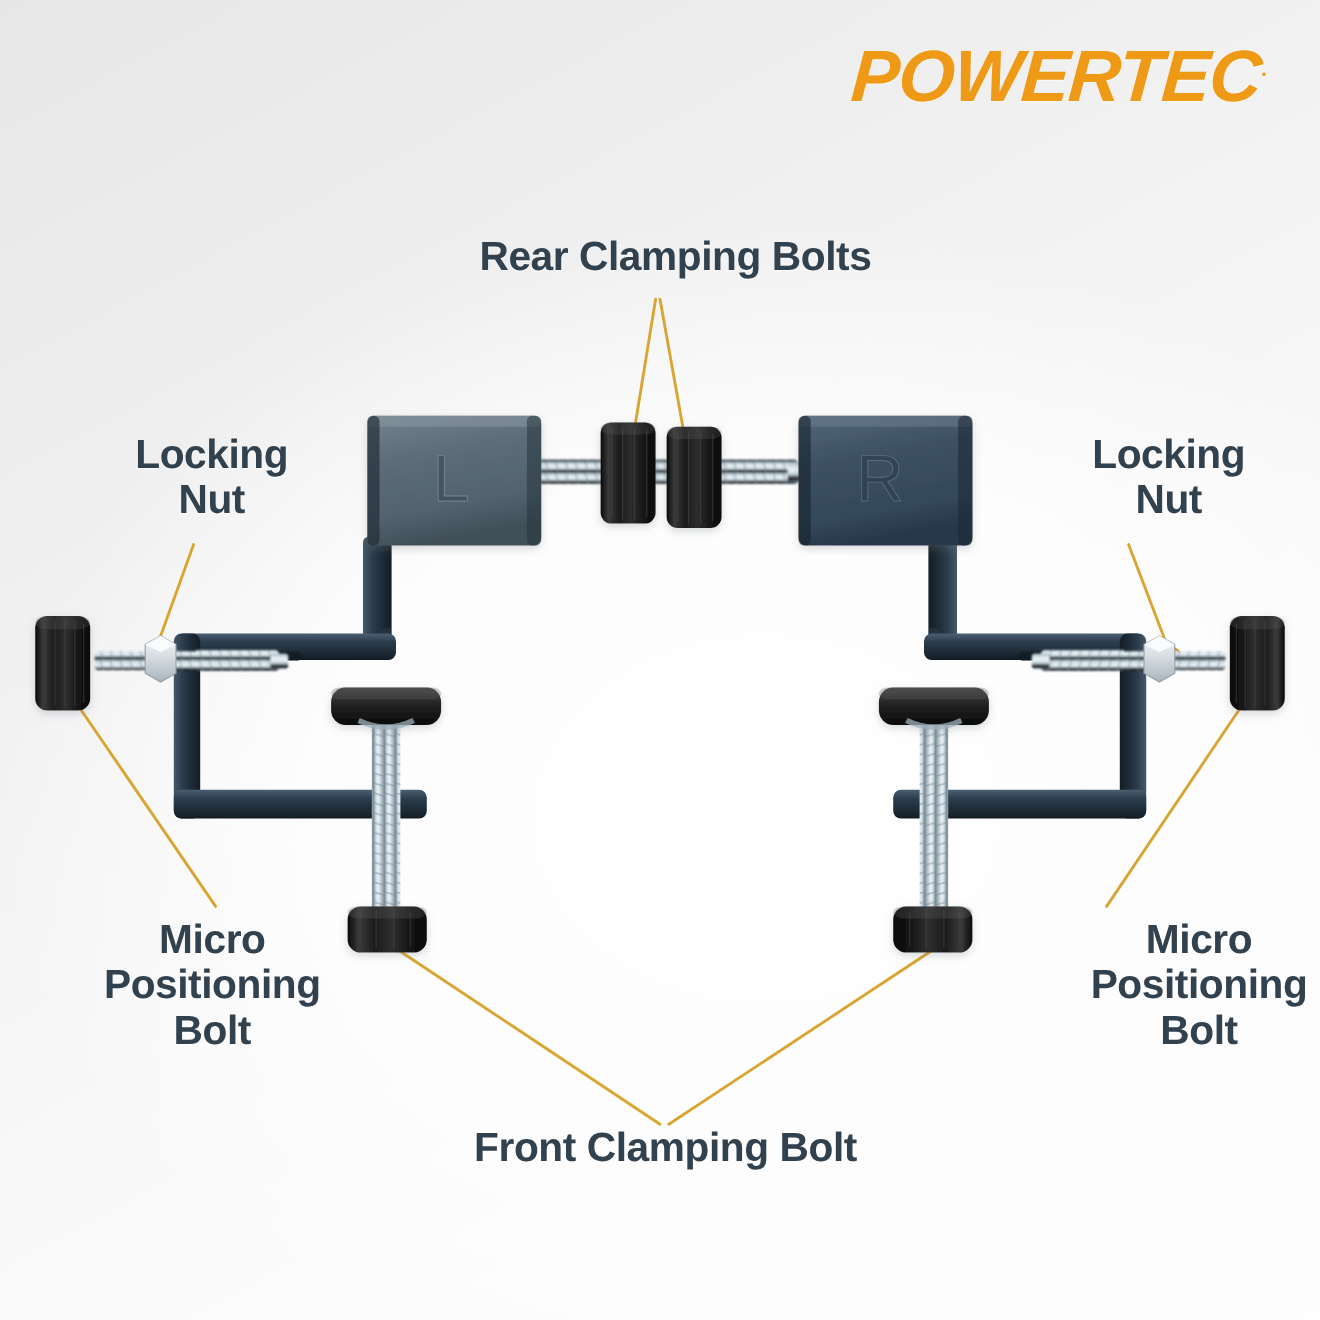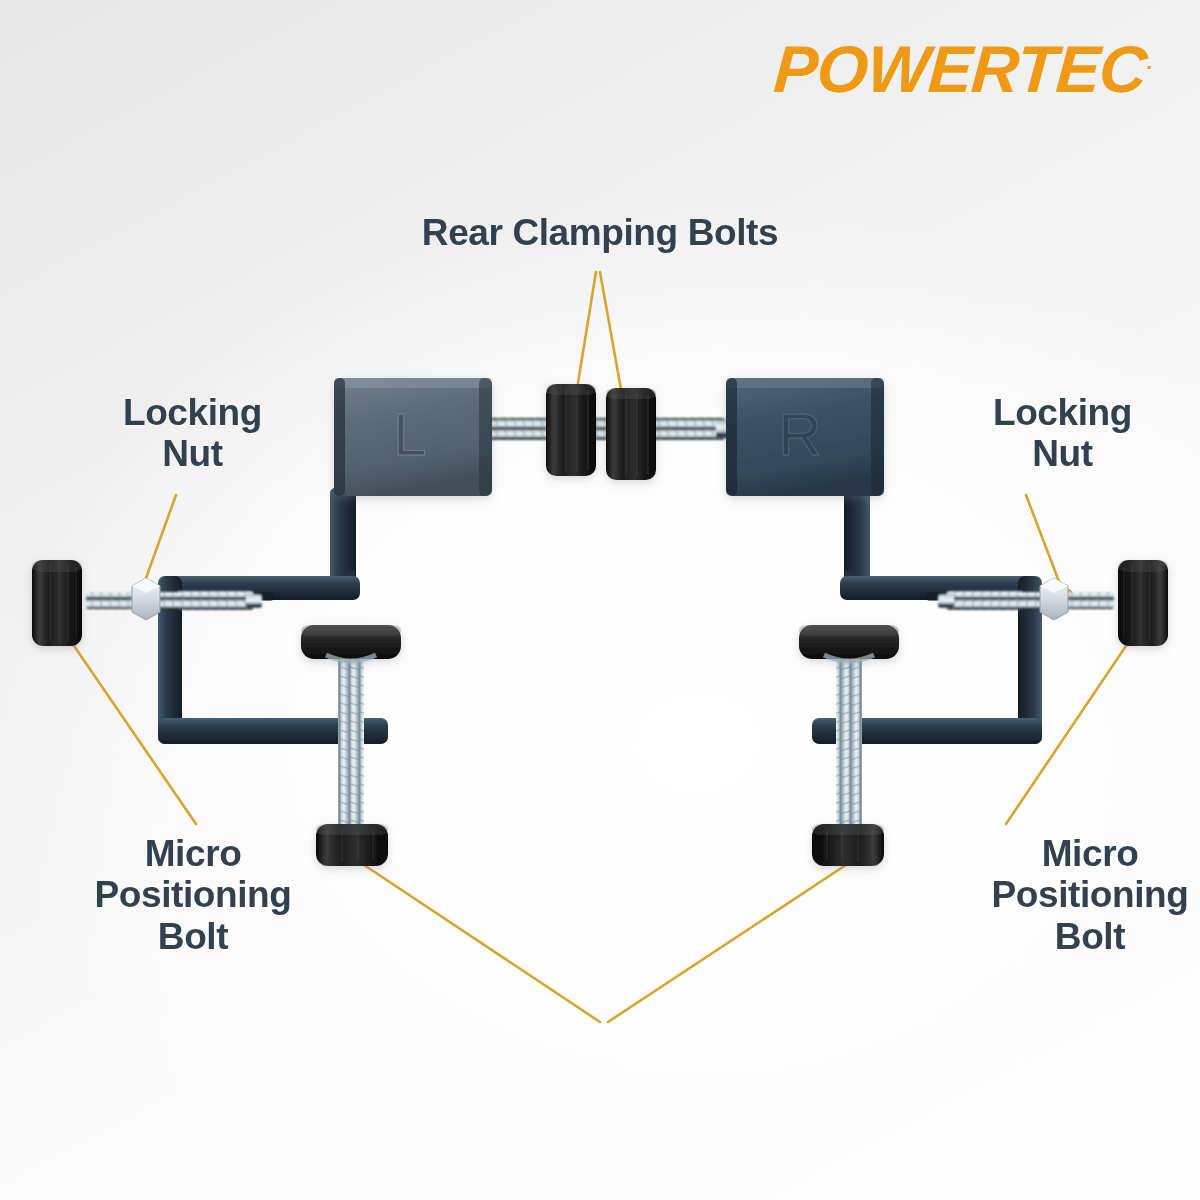--- a/index.html
+++ b/index.html
@@ -47,21 +47,21 @@
     color: #32414e;
     font-weight: 700;
     font-size: 37px;
     line-height: 1.12;
     letter-spacing: -0.4px;
     text-align: center;
     white-space: pre-line;
     text-shadow: 0 1px 1px rgba(255,255,255,.85);
   }
 
-  #label-rear   { top: 212px;  left: 390px;  width: 420px; }
+  #label-rear   { top: 212px;  left: 404px;  width: 420px; }
   #label-front  { top: 1022px; left: 400px;  width: 410px; }
   #label-lock-l { top: 392px;  left: 50px;   width: 285px; }
   #label-lock-r { top: 392px;  left: 920px;  width: 285px; }
   #label-micro-l{ top: 833px;  left: 48px;   width: 290px; }
   #label-micro-r{ top: 833px;  left: 945px;  width: 290px; }
 
   
   #art { position: absolute; inset: 0; width: 1200px; height: 1200px; }
 </style>
 </head>
@@ -345,14 +345,15 @@
 Nut</div>
 
   <div class="label" id="label-micro-l">Micro
 Positioning
 Bolt</div>
 
   <div class="label" id="label-micro-r">Micro
 Positioning
 Bolt</div>
 
+  <div class="label" id="label-front">Front Clamping Bolt</div>
 
 </div>
 
 </body></html>

